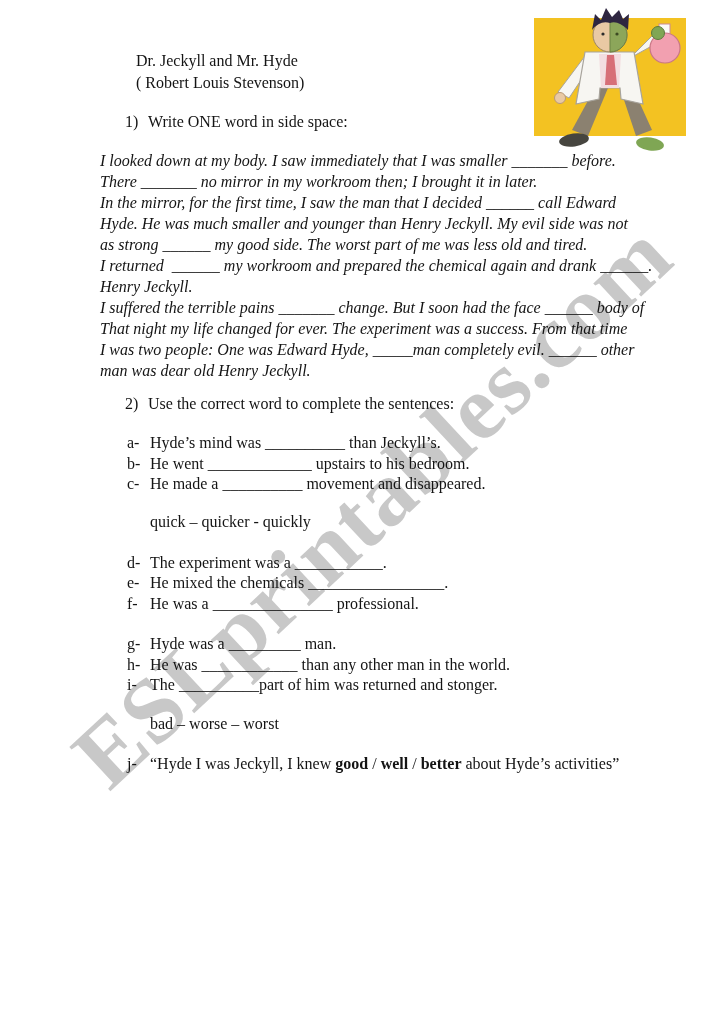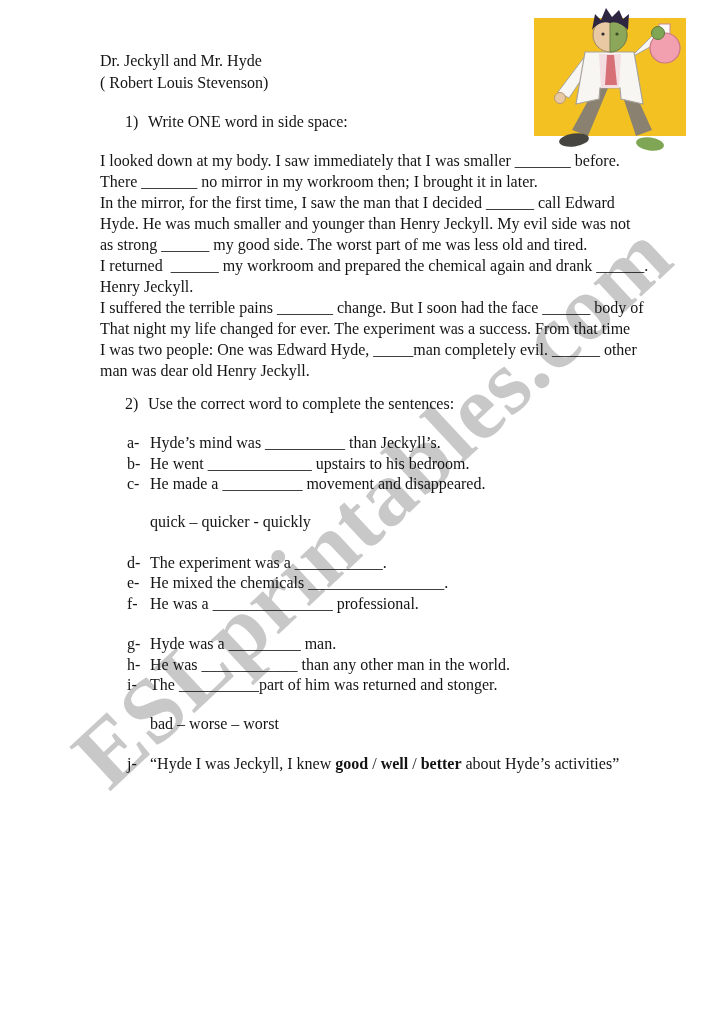--- a/index.html
+++ b/index.html
@@ -31,26 +31,26 @@
     width:168px; height:156px;
     z-index:2;
   }
   .content {
     position:relative;
     z-index:1;
     padding:50px 56px 0 100px;
     line-height:21px;
   }
   .title-block { margin-bottom:0; }
-  .title-line { line-height:22px; }
+  .title-line { line-height:22px;margin-left:36px; }
   .heading-row { display:flex; margin-left:25px; }
   .heading-row .num { width:23px; flex:0 0 23px; }
   .heading1 { margin-top:17px; }
   .para { margin-top:18px; }
-  .para-line { line-height:21px; white-space:pre-wrap; }
+  .para-line { line-height:21px; white-space:pre-wrap;font-style:italic; }
   .heading2 { margin-top:12px; }
   .item-row { display:flex; margin-left:27px; line-height:20.5px; }
   .item-row .lbl { width:23px; flex:0 0 23px; }
   .item-row .txt { flex:1; }
   .items-block { margin-top:19px; }
   .wordbank { margin-left:50px; margin-top:17px; line-height:20px; }
   .items-block-2 { margin-top:21px; }
   .items-block-3 { margin-top:20px; }
   .wordbank-2 { margin-top:17px; }
   .wordbank-3 { margin-top:18px; }

